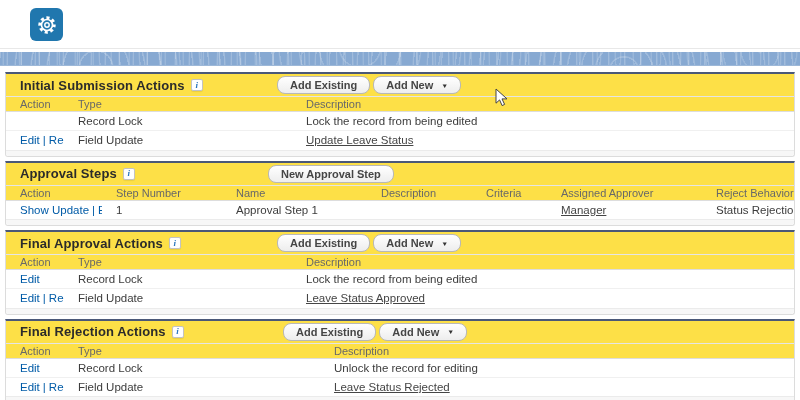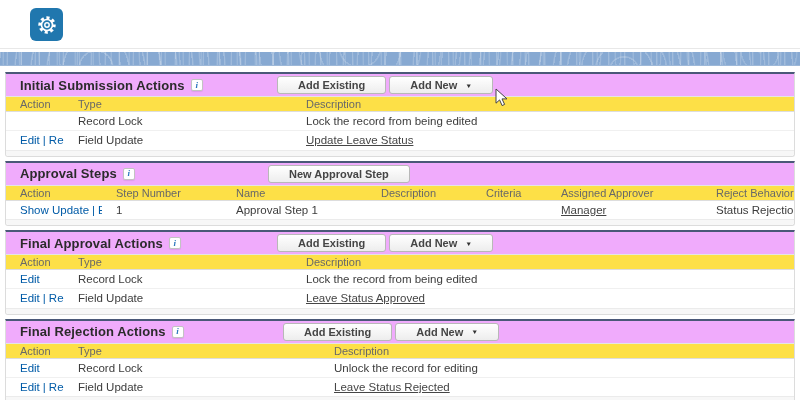--- a/index.html
+++ b/index.html
@@ -32,36 +32,36 @@
     border-bottom: 1px solid #9db8d8;
   }
   
   .main { padding: 6px 5px 0 5px; }
   .panel {
     border: 1px solid #dcdcdc;
     border-top: 2px solid var(--section_top_border, #4a5878);
     border-radius: 0 0 3px 3px;
     background: #fff; margin-bottom: 4px;
   }
-  .panel-head { position: relative; height: 22px; display: flex; align-items: center; padding-left: 14px; background: #f0abfc; }
+  .panel-head { position: relative; height: 22px; display: flex; align-items: center; padding-left: 14px; background: #fde047; }
   .panel-title { font-size: 13px; font-weight: bold; color: #2b2b2b; letter-spacing: .1px; }
   .info-box {
     width: 12px; height: 12px; margin-left: 6px; flex: 0 0 auto;
     border: 1px solid #c3c3c3; border-radius: 2px; background: #fff;
     display: inline-flex; align-items: center; justify-content: center;
     font-family: "Liberation Serif", "DejaVu Serif", serif;
     font-style: italic; font-weight: bold; font-size: 9px; line-height: 1;
     color: #2a76bd; box-shadow: 0 1px 1px rgba(0,0,0,.08);
   }
   .btns { position: absolute; top: 2px; display: flex; gap: 3px; }
   .btn {
-    height: 18px; padding: 0 20px; display: inline-flex; align-items: center;
+    height: 18px; padding: 0 12px; display: inline-flex; align-items: center;
     font-family: inherit; font-size: 11px; font-weight: bold; color: #454545;
     background: linear-gradient(#ffffff, #ededed);
-    border: 1px solid #b8b8b8; border-radius: 3px; cursor: pointer; white-space: nowrap;
+    border: 1px solid #b8b8b8; border-radius: 8px; cursor: pointer; white-space: nowrap;
   }
   .caret { font-size: 7px; margin-left: 8px; color: #333; transform: scaleY(.9); }
   
   table { width: 100%; border-collapse: collapse; table-layout: fixed; }
   thead th {
     height: 15px; background: #fde047;
     border-top: 1px solid #e5e5e5; border-bottom: 1px solid #dddddd;
     font-size: 11px; font-weight: normal; color: #686868;
     text-align: left; padding: 0 0 0 14px; white-space: nowrap; overflow: hidden;
   }

